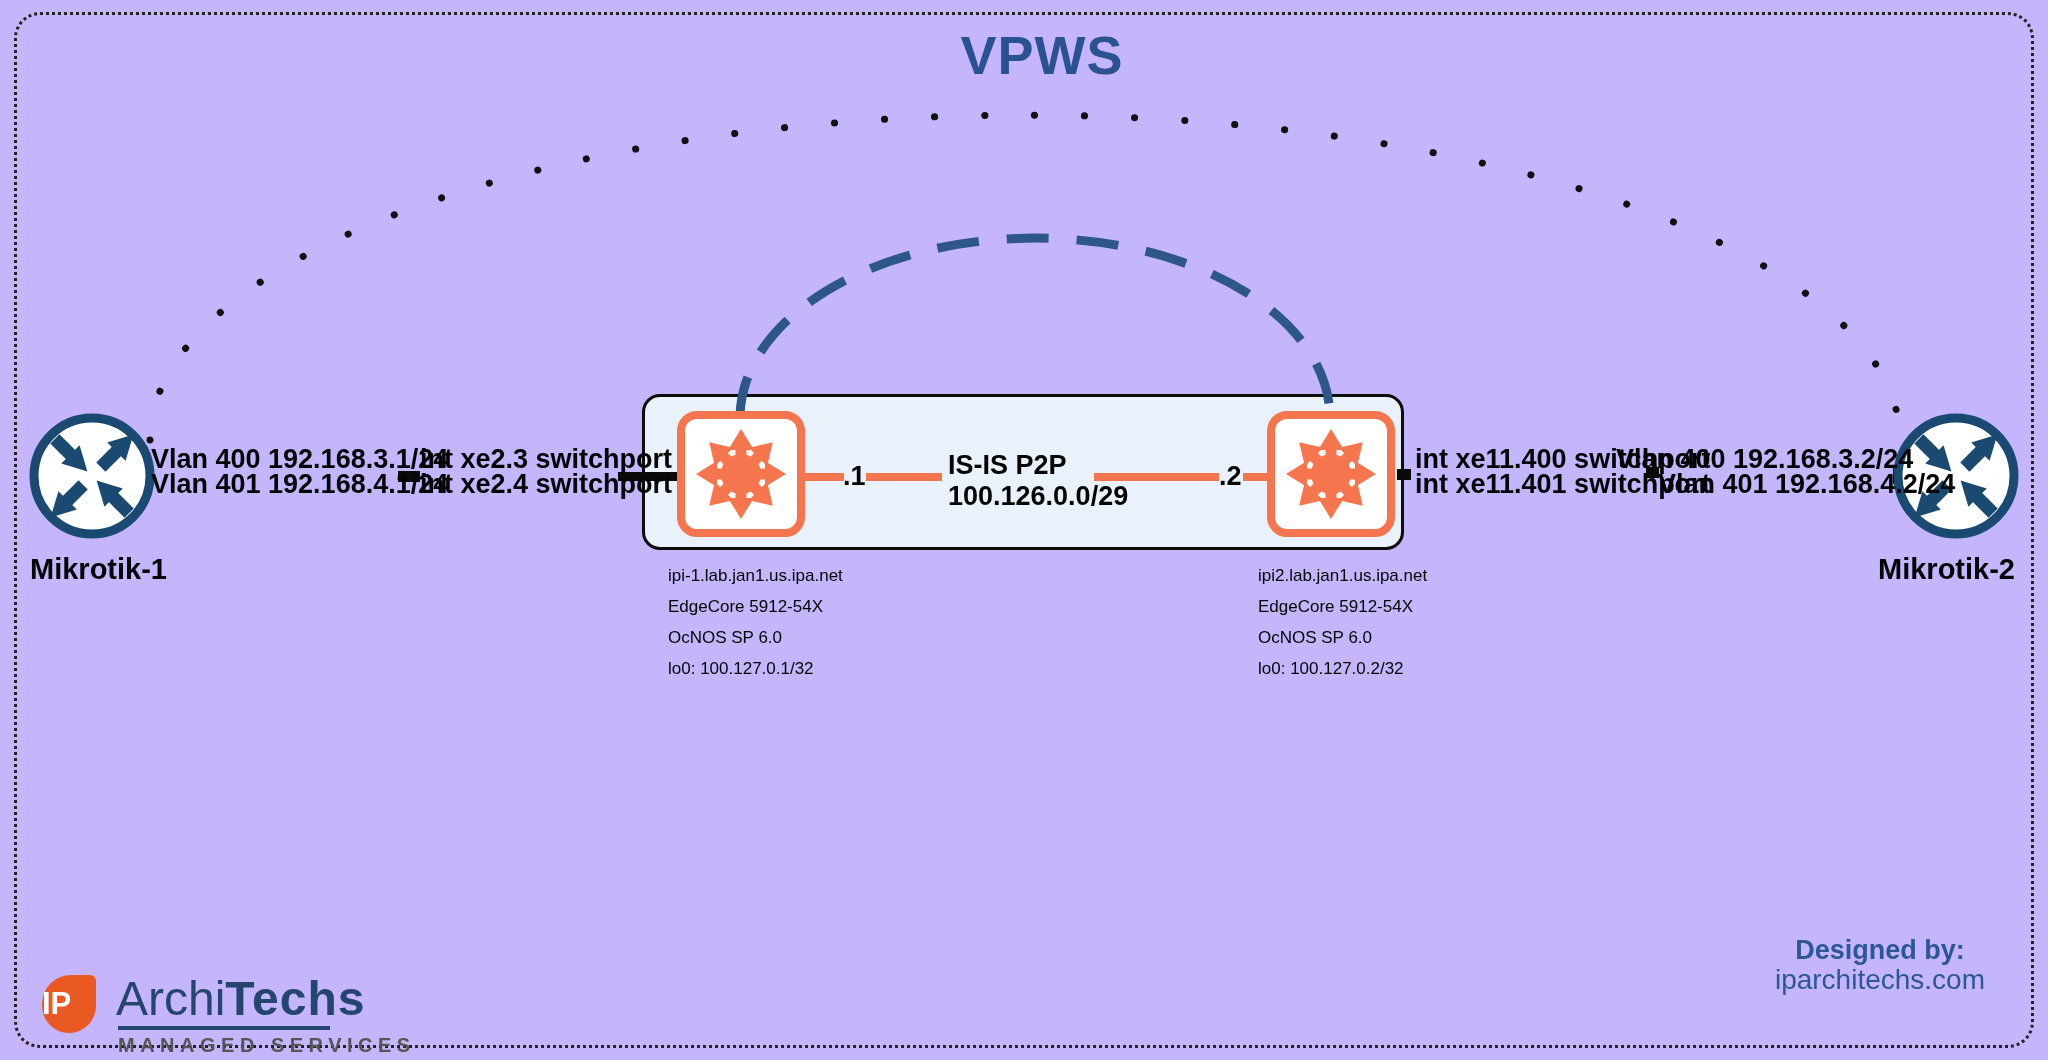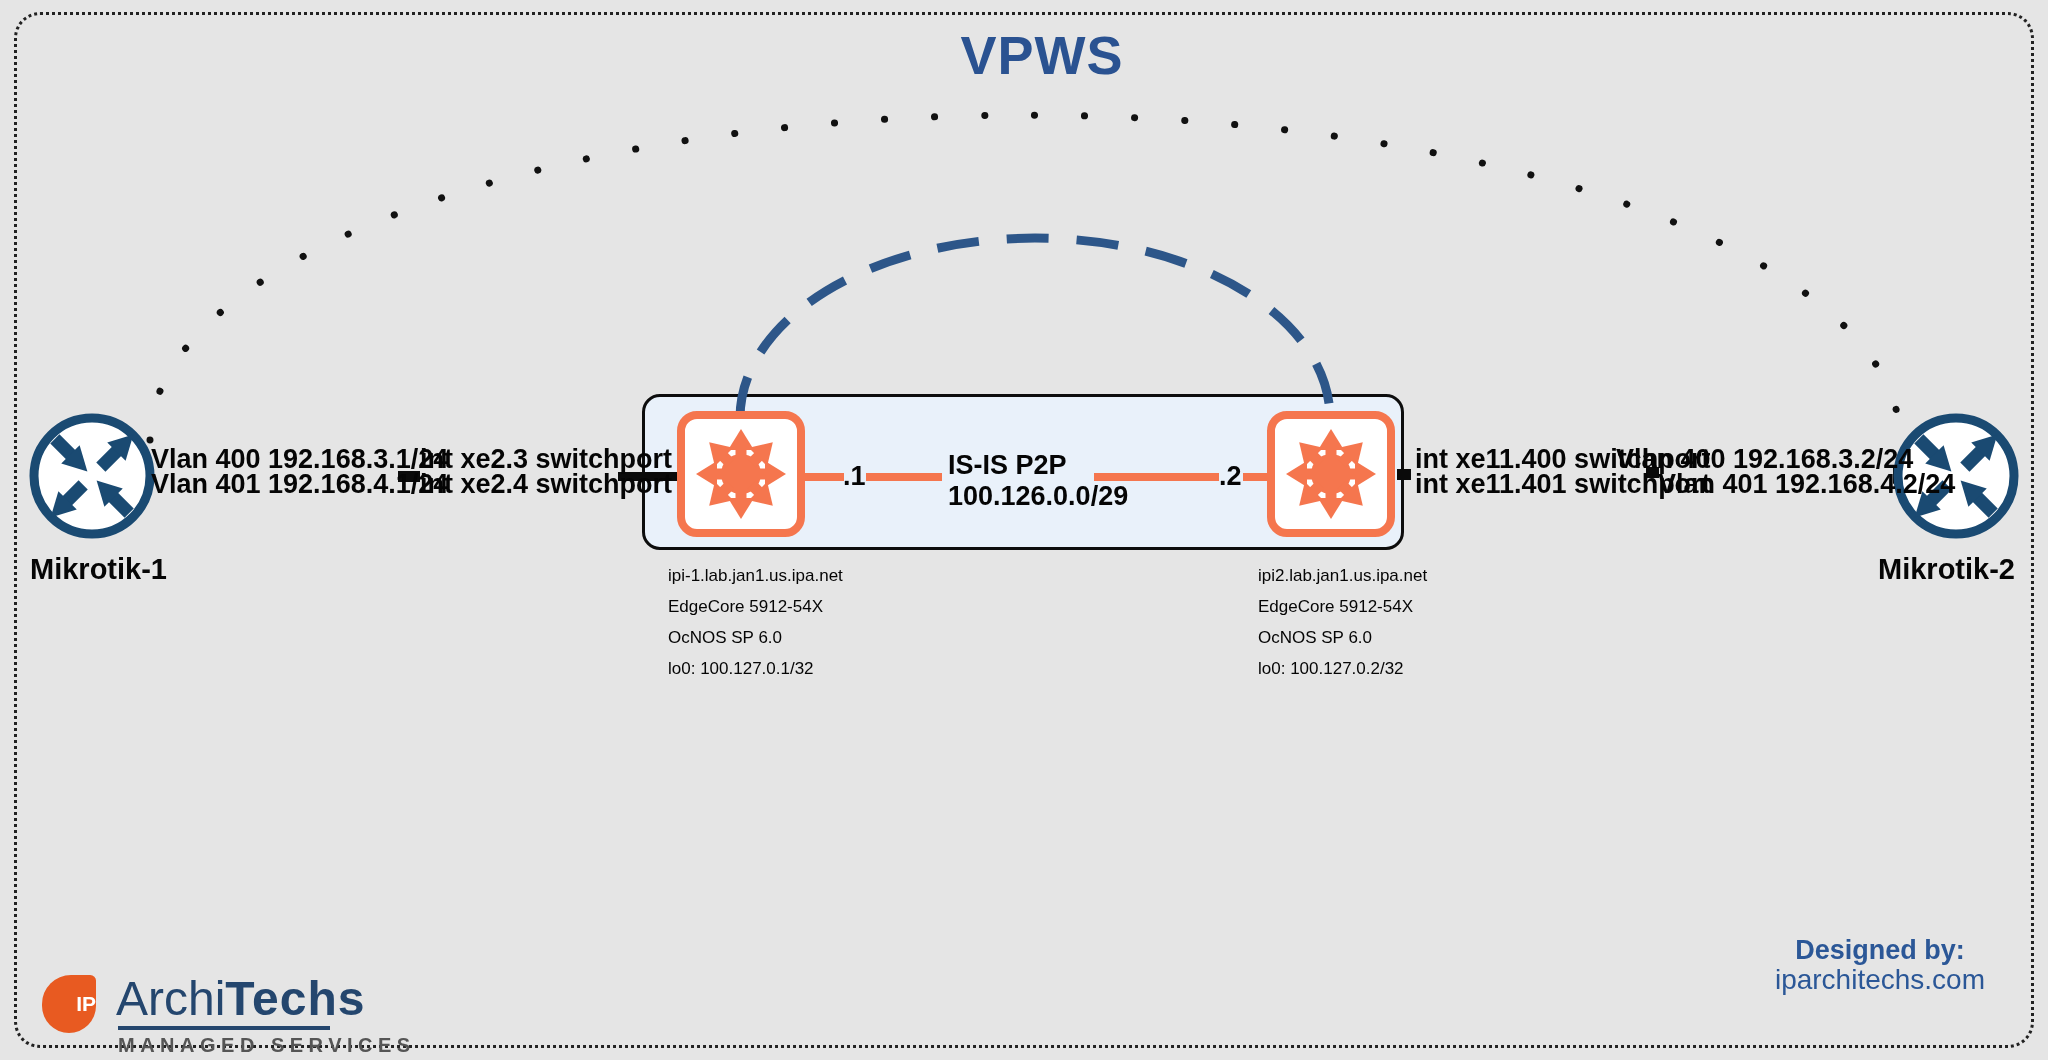--- a/index.html
+++ b/index.html
@@ -1,17 +1,17 @@
 <!DOCTYPE html>
 <html><head>
 <meta charset="utf-8">
 <style>
   html,body{margin:0;padding:0;background:#fff;}
   .stage{
-    position:relative;width:2048px;height:1060px;background:#e5e5e5;
+    position:relative;width:2048px;height:1060px;background:#c4b5fd;
     font-family:"Liberation Sans","DejaVu Sans",sans-serif;overflow:hidden;
   }
   .frame{
     position:absolute;left:14px;top:12px;right:14px;bottom:12px;
     border:3px dotted #222;border-radius:26px;z-index:0;
   }
   .title{
     position:absolute;left:542px;top:24px;width:1000px;text-align:center;
     font-size:54px;font-weight:bold;color:#2A5291;z-index:5;letter-spacing:1px;
   }
@@ -29,22 +29,22 @@
   .vpwsids{
     position:absolute;left:948px;top:196px;width:236px;text-align:center;z-index:4;
     background:#ffffff;font-size:32px;line-height:34px;font-weight:bold;color:#050505;white-space:nowrap;
   }
   .islbl{position:absolute;left:948px;top:450px;z-index:4;font-weight:bold;color:#050505;font-size:27px;line-height:31px;white-space:nowrap;}
   .ipdot{font-size:27px;}
   
   .logo-blob{
     position:absolute;left:42px;top:975px;width:54px;height:58px;z-index:4;
     background:#E85A21;border-radius:30px 6px 28px 28px;
-    display:flex;align-items:center;justify-content:flex-end;
-    color:#fff;font-weight:bold;font-size:21px;
+    display:flex;align-items:center;justify-content:flex-start;
+    color:#fff;font-weight:bold;font-size:31px;
   }
   .logo-word{position:absolute;left:116px;top:975px;z-index:4;font-size:48px;color:#24466E;white-space:nowrap;line-height:48px;}
   .logo-word .bold{font-weight:normal;}
   .logo-word .thin{font-weight:700;letter-spacing:1px;margin-top:39px;}
   .logo-rule{position:absolute;left:118px;top:1026px;width:212px;height:4px;background:#24466E;z-index:4;}
   .logo-sub{position:absolute;left:118px;top:1034px;z-index:4;font-size:20px;font-weight:600;letter-spacing:5.5px;color:#555;white-space:nowrap;}
   .designed{position:absolute;right:63px;top:936px;z-index:4;text-align:center;color:#2B5797;line-height:29px;white-space:nowrap;}
   .designed .db{font-size:27px;font-weight:bold;}
   .designed .site{font-size:28px;font-weight:normal;}
 </style>

